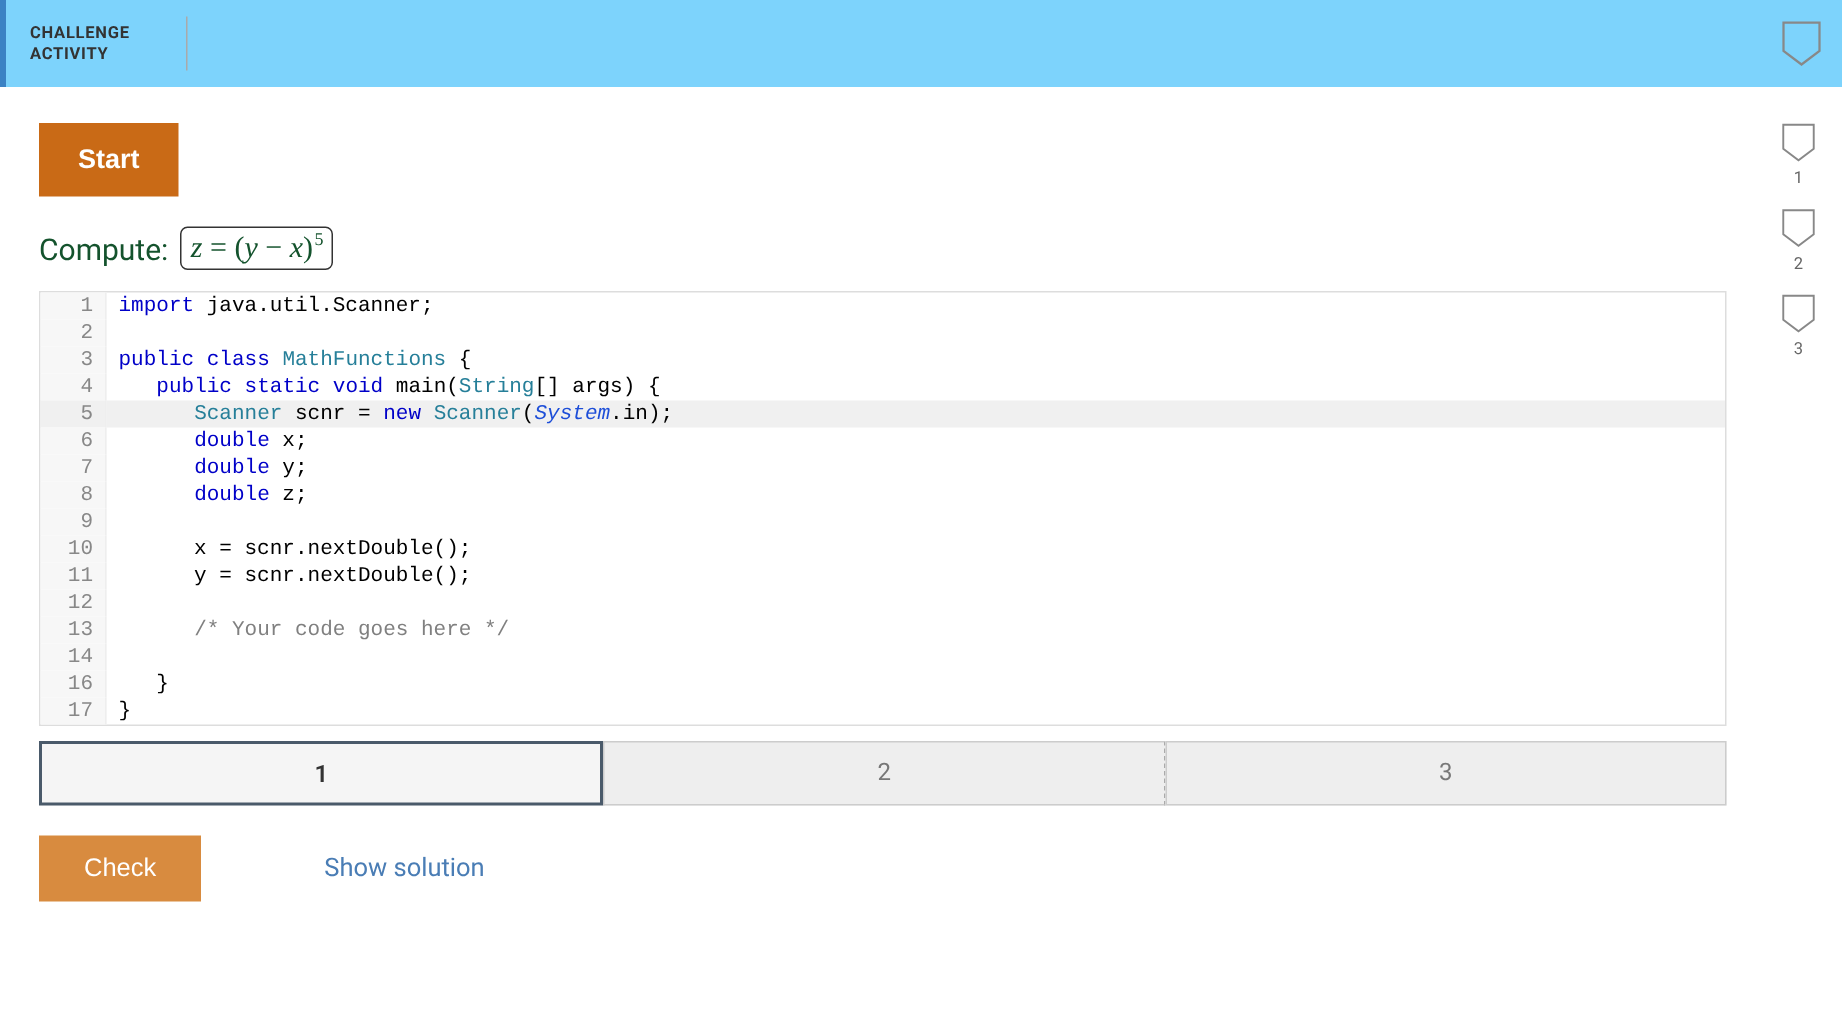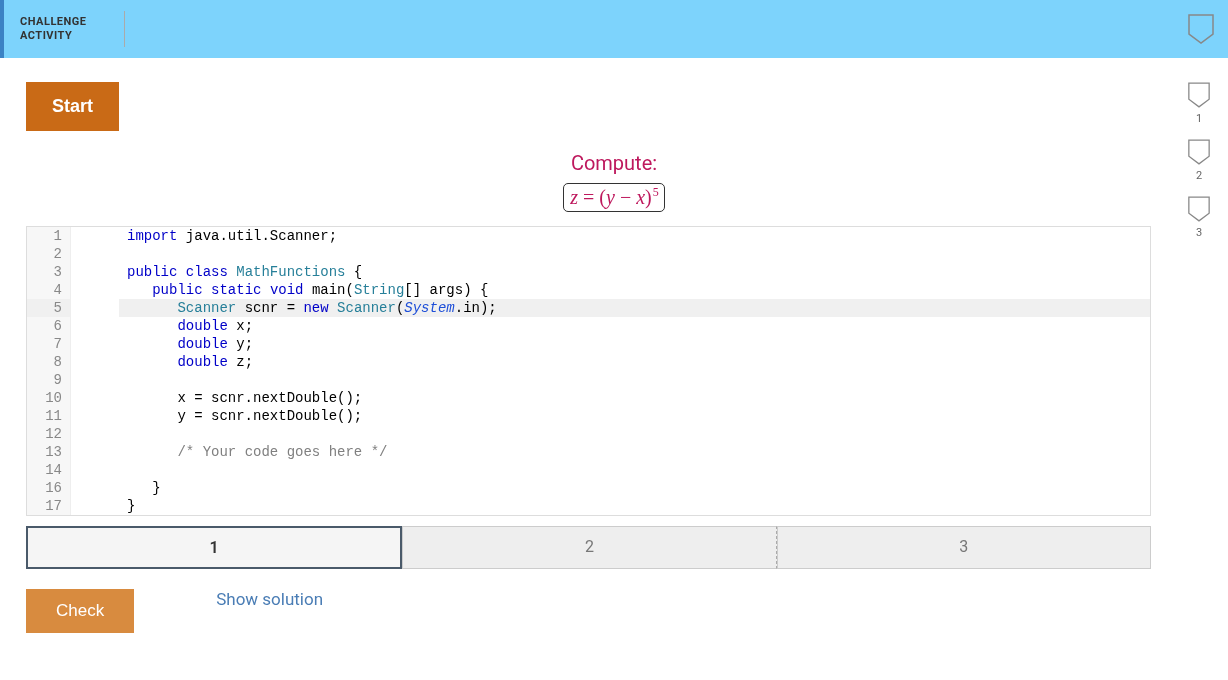--- a/index.html
+++ b/index.html
@@ -79,25 +79,24 @@
       color: #fff;
       border: none;
       padding: 14px 26px;
       font-size: 18px;
       font-weight: 700;
       cursor: pointer;
     }
     .compute-line {
       margin-top: 20px;
       font-size: 20px;
-      color: #be185d;
+      color: #14532d;
       display: flex;
       align-items: center;
       gap: 8px;
-      flex-direction: column;
     }
     .formula-box {
       border: 1.5px solid #333;
       border-radius: 5px;
       padding: 2px 6px 2px 6px;
       font-family: "Cambria Math", "Times New Roman", serif;
       display: inline-flex;
       align-items: baseline;
       font-style: italic;
     }
@@ -125,21 +124,20 @@
       color: #888;
       background: #f7f7f7;
       padding-right: 8px;
       user-select: none;
       border-right: 1px solid #eee;
     }
     .code-line {
       padding-left: 8px;
       white-space: pre;
       flex: 1;
-      margin-left: 48px;
     }
     .code-row.hl .code-line,
     .code-row.hl .gutter {
       background: #f0f0f0;
     }
     .kw { color: #0000c8; }
     .str { color: #a31515; }
     .com { color: #808080; }
     .cls { color: #267f99; }
     .id2 { color: #1d4ed8; font-style: italic; }
@@ -163,21 +161,21 @@
       border: 2px solid #4a5a6a;
       color: #333;
       font-weight: 600;
     }
     .prog-tab.mid {
       border-right: 1px dashed #aaa;
     }
     .action-row {
       margin-top: 20px;
       display: flex;
-      align-items: flex-start;
+      align-items: center;
       gap: 42px;
     }
     .action-btn {
       background: #d88b3f;
       color: #fff;
       border: none;
       padding: 12px 30px;
       font-size: 17px;
       cursor: pointer;
     }

